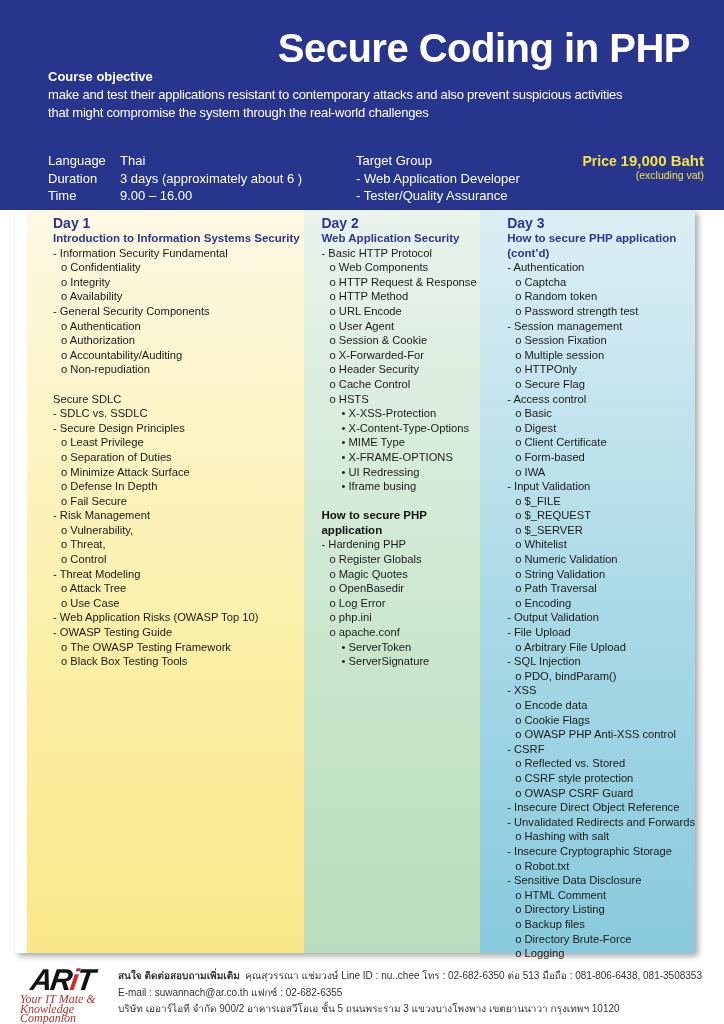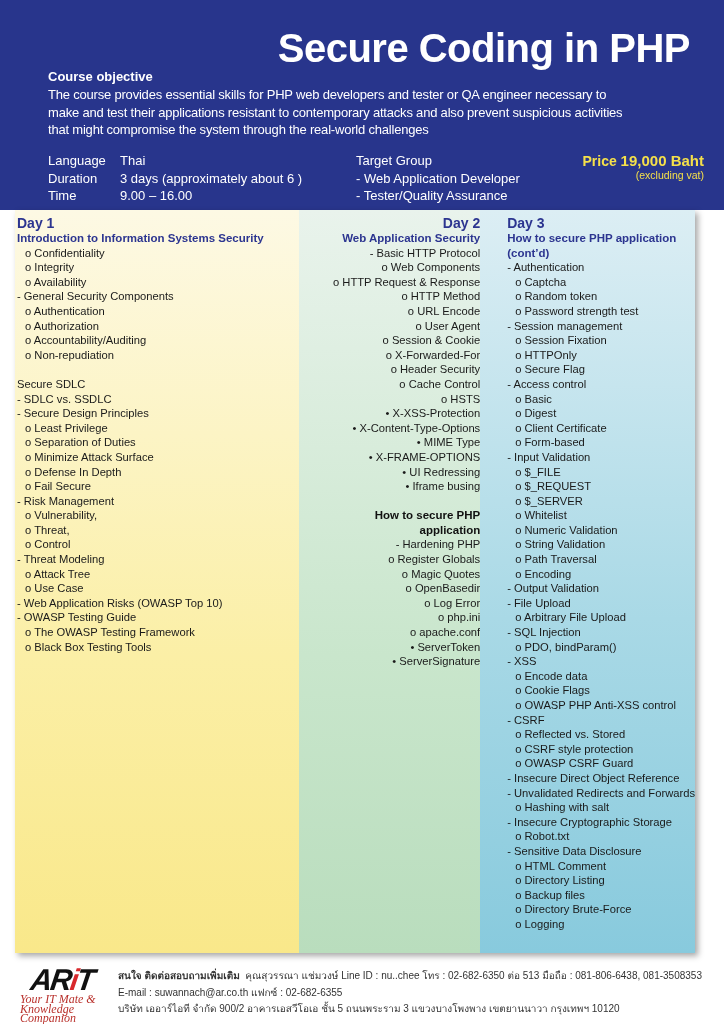--- a/index.html
+++ b/index.html
@@ -35,22 +35,22 @@
   .price .main { font-size: 14px; font-weight: bold; }
   .price .main .amt { font-size: 15px; }
   .price .sub { font-size: 10.5px; }
 
   .panel {
     position: absolute; left: 15px; top: 210px; width: 680px; height: 743px;
     display: flex;
     box-shadow: 3px 3px 6px rgba(0,0,0,0.35);
   }
   .col { height: 100%; padding-top: 5px; font-size: 11.2px; line-height: 14.6px; color: #1a1a1a; }
-  .col1 { width: 308px; background: linear-gradient(to bottom, #fdf9e4 0%, #fbefa6 60%, #f9e88a 100%); padding-left: 2px; }
-  .col2 { width: 195px; background: linear-gradient(to bottom, #e9f3ec 0%, #c9e6cc 60%, #b9ddbd 100%); padding-left: 17px; text-align: right; }
+  .col1 { width: 308px; background: linear-gradient(to bottom, #fdf9e4 0%, #fbefa6 60%, #f9e88a 100%); padding-left: 26px; margin-left: 12px; }
+  .col2 { width: 195px; background: linear-gradient(to bottom, #e9f3ec 0%, #c9e6cc 60%, #b9ddbd 100%); padding-left: 17px; }
   .col3 { width: 221px; background: linear-gradient(to bottom, #dceef4 0%, #a9d9e6 55%, #88cadd 100%); padding-left: 27px; }
   .day { font-size: 14px; font-weight: bold; color: #2c3590; line-height: 16px; }
   .sub-title { font-weight: bold; color: #2c3590; font-size: 11.5px; line-height: 14.6px; }
   .sub-title.black { color: #111111; }
   .it { white-space: nowrap; }
   .l1 { padding-left: 0; }
   .l2 { padding-left: 8px; }
   .l3 { padding-left: 20px; }
   .gap { height: 14.6px; }
 
@@ -66,21 +66,20 @@
   .contact { position: absolute; left: 118px; top: 8px; font-size: 10px; color: #333; line-height: 16.5px; white-space: nowrap; }
   .contact b { font-weight: bold; }
 </style>
 </head>
 <body>
 
 <div class="header">
   <div class="title">Secure Coding in PHP</div>
   <div class="obj-head">Course objective</div>
   <div class="obj-text">
-    <div>The course provides essential skills for PHP web developers and tester or QA engineer necessary to</div>
     <div>make and test their applications resistant to contemporary attacks and also prevent suspicious activities</div>
     <div>that might compromise the system through the real-world challenges</div>
   </div>
   <div class="info info-left">
     <div class="row">
       <span class="k">Language</span>
       <span>Thai</span>
     </div>
     <div class="row">
       <span class="k">Duration</span>
@@ -100,20 +99,21 @@
     <div class="main"><span>Price</span> <span class="amt">19,000 Baht</span></div>
     <div class="sub">(excluding vat)</div>
   </div>
 </div>
 
 <div class="panel">
   <div class="col col1">
     <div class="day">Day 1</div>
     <div class="sub-title">Introduction to Information Systems Security</div>
     <div class="list">
+        <div class="it l1">- Information Security Fundamental</div>
         <div class="it l2">o Confidentiality</div>
         <div class="it l2">o Integrity</div>
         <div class="it l2">o Availability</div>
         <div class="it l1">- General Security Components</div>
         <div class="it l2">o Authentication</div>
         <div class="it l2">o Authorization</div>
         <div class="it l2">o Accountability/Auditing</div>
         <div class="it l2">o Non-repudiation</div>
         <div class="gap"></div>
         <div class="it l1">Secure SDLC</div>
@@ -174,27 +174,29 @@
   <div class="col col3">
     <div class="day">Day 3</div>
     <div class="sub-title">How to secure PHP application (cont’d)</div>
     <div class="list">
         <div class="it l1">- Authentication</div>
         <div class="it l2">o Captcha</div>
         <div class="it l2">o Random token</div>
         <div class="it l2">o Password strength test</div>
         <div class="it l1">- Session management</div>
         <div class="it l2">o Session Fixation</div>
+        <div class="it l2">o Multiple session</div>
         <div class="it l2">o HTTPOnly</div>
         <div class="it l2">o Secure Flag</div>
         <div class="it l1">- Access control</div>
         <div class="it l2">o Basic</div>
         <div class="it l2">o Digest</div>
         <div class="it l2">o Client Certificate</div>
         <div class="it l2">o Form-based</div>
+        <div class="it l2">o IWA</div>
         <div class="it l1">- Input Validation</div>
         <div class="it l2">o $_FILE</div>
         <div class="it l2">o $_REQUEST</div>
         <div class="it l2">o $_SERVER</div>
         <div class="it l2">o Whitelist</div>
         <div class="it l2">o Numeric Validation</div>
         <div class="it l2">o String Validation</div>
         <div class="it l2">o Path Traversal</div>
         <div class="it l2">o Encoding</div>
         <div class="it l1">- Output Validation</div>

